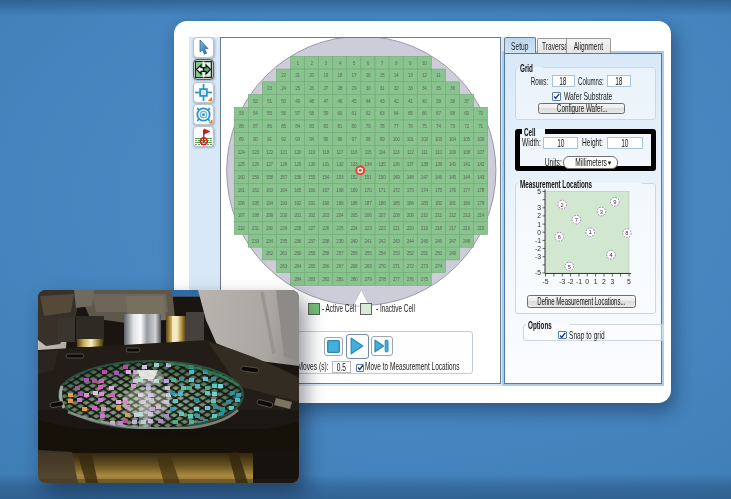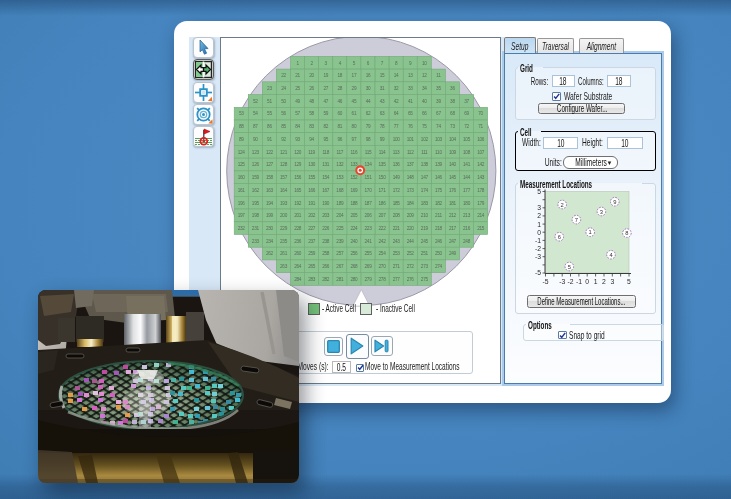--- a/index.html
+++ b/index.html
@@ -10,21 +10,21 @@
 .inner{position:absolute;left:189px;top:36.5px;width:472.5px;height:349.5px;background:#d9e8f7;}
 .tabstripbg{position:absolute;left:504px;top:36px;width:157.5px;height:17.5px;background:#fff;}
 .tbtn{position:absolute;left:192.5px;width:21px;height:21px;border-radius:4px;
 box-shadow:0.5px 1px 2px rgba(60,80,110,.35);display:flex;align-items:center;justify-content:center;}
 .canvas{position:absolute;left:219.5px;top:36.5px;width:281px;height:347.5px;background:#fff;border:1.4px solid #6b7b8a;}
 .lsq{position:absolute;width:11.5px;height:11.5px;border:1px solid #5f5f5f;}
 .transport{position:absolute;left:242px;top:330.5px;width:230.5px;height:43px;border:1px solid #c3ccd6;border-radius:3px;background:#fefefe;}
 .tpbtn{position:absolute;border:1px solid #9aa7b4;border-radius:3px;background:#fdfdfe;display:flex;align-items:center;justify-content:center;}
 .input{position:absolute;background:#fff;border:1px solid #aac3dd;display:flex;align-items:center;justify-content:center;}
 .rpanel{position:absolute;left:504px;top:53px;width:157.5px;height:331px;border:1.5px solid #4a7cae;background:linear-gradient(180deg,#d9e9f8 0%,#edf4fb 50%,#fcfdff 100%);box-shadow:0 0 0 2px #aacbe9;}
-.tab{position:absolute;border:1px solid #989898;border-bottom:none;border-radius:2px 2px 0 0;display:flex;align-items:center;justify-content:center;font-style:italic;}
+.tab{position:absolute;border:1px solid #989898;border-bottom:none;border-radius:2px 2px 0 0;display:flex;align-items:center;justify-content:center;}
 .btn{position:absolute;border:1px solid #6e6e6e;border-radius:2.5px;background:linear-gradient(180deg,#f6f6f6 0%,#ededed 45%,#dddddd 50%,#e8e8e8 100%);display:flex;align-items:center;justify-content:center;text-align:center;}
 .photo{position:absolute;left:38px;top:290px;width:261px;height:193px;border-radius:8px;overflow:hidden;
 box-shadow:6px 9px 20px rgba(5,10,25,.45);}
 fieldset legend{line-height:10px;}
 </style></head><body>
 <div class="win"></div>
 <div class="inner"></div>
 <div class="tabstripbg"></div>
 <div class="canvas"></div>
 <div class="tbtn" style="top:37px;border:1px solid #b9c4cf;background:#fdfdfe;">
@@ -700,21 +700,21 @@
   </div>
 <div style="position:absolute;left:365.1px;top:360.3px;line-height:13px;font-size:10.5px;color:#1a1a1a;white-space:nowrap;transform:scaleX(0.62);transform-origin:0 50%;">Move to Measurement Locations</div>
 
 <div class="rpanel"></div>
 <div class="tab" style="left:503.8px;top:36.9px;width:32.5px;height:16.6px;background:linear-gradient(180deg,#bad8f0,#cfe4f6);border-color:#7a7a7a;z-index:3;">
     <span style="font-size:10.5px;color:#1c1c1c;white-space:nowrap;transform:scaleX(0.63);">Setup</span>
   </div>
 <div class="tab" style="left:537.3px;top:38.4px;width:37px;height:15.1px;background:linear-gradient(180deg,#f4f4f4,#e4e4e4);">
     <span style="font-size:10.5px;color:#1c1c1c;white-space:nowrap;transform:scaleX(0.63);">Traversal</span>
   </div>
-<div class="tab" style="left:579px;top:38.4px;width:44.6px;height:15.1px;background:linear-gradient(180deg,#f4f4f4,#e4e4e4);">
+<div class="tab" style="left:566px;top:38.4px;width:44.6px;height:15.1px;background:linear-gradient(180deg,#f4f4f4,#e4e4e4);">
     <span style="font-size:10.5px;color:#1c1c1c;white-space:nowrap;transform:scaleX(0.63);">Alignment</span>
   </div>
 
 <fieldset style="position:absolute;left:514.7px;top:62.4px;width:141px;height:58px;border:1px solid #cbd7e2;border-radius:3px;margin:0;padding:0;background:rgba(255,255,255,0.42);">
     <legend style="margin-left:2px;padding:0 2px;"><span style="display:inline-block;font-size:10.5px;font-weight:bold;color:#101010;white-space:nowrap;transform:scaleX(0.6);transform-origin:0 50%;">Grid</span></legend>
   </fieldset>
 <div style="position:absolute;right:182.5px;top:74.5px;line-height:13px;font-size:10.5px;color:#1a1a1a;white-space:nowrap;transform:scaleX(0.6);transform-origin:100% 50%;">Rows:</div>
 <div class="input" style="left:551.5px;top:74.8px;width:23px;height:12.5px;">
     <span style="font-size:10.5px;color:#111;white-space:nowrap;transform:scaleX(0.63);">18</span>
   </div>
@@ -725,21 +725,21 @@
 <div style="position:absolute;left:552px;top:92px;width:8.5px;height:8.5px;background:#fff;border:1px solid #5a7ca0;border-radius:1px;overflow:hidden;">
     <svg width="7" height="7" viewBox="0 0 7 7" style="position:absolute;left:-0.2px;top:-0.2px">
       <path d="M1.1 3.6 L2.7 5.4 L6.2 0.9" fill="none" stroke="#23379b" stroke-width="1.5"></path>
     </svg>
   </div>
 <div style="position:absolute;left:563.5px;top:89.7px;line-height:13px;font-size:10.5px;color:#1a1a1a;white-space:nowrap;transform:scaleX(0.64);transform-origin:0 50%;">Wafer Substrate</div>
 <div class="btn" style="left:538.4px;top:103.2px;width:87px;height:11px;">
     <span style="font-size:10px;color:#111;white-space:nowrap;transform:scaleX(0.63);">Configure Wafer...</span>
   </div>
 
-<fieldset style="position:absolute;left:514.7px;top:126.1px;width:141px;height:45.2px;border:1px solid #000000;border-radius:3px;margin:0;padding:0;background:rgba(255,255,255,0.42);">
+<fieldset style="position:absolute;left:514.7px;top:126.1px;width:141px;height:45.2px;border:5px solid #000000;border-radius:3px;margin:0;padding:0;background:rgba(255,255,255,0.42);">
     <legend style="margin-left:2px;padding:0 2px;"><span style="display:inline-block;font-size:10.5px;font-weight:bold;color:#101010;white-space:nowrap;transform:scaleX(0.6);transform-origin:0 50%;">Cell</span></legend>
   </fieldset>
 <div style="position:absolute;right:190.39999999999998px;top:136.0px;line-height:13px;font-size:10.5px;color:#1a1a1a;white-space:nowrap;transform:scaleX(0.63);transform-origin:100% 50%;">Width:</div>
 <div class="input" style="left:542.9px;top:136.9px;width:35px;height:12.5px;">
     <span style="font-size:10.5px;color:#111;white-space:nowrap;transform:scaleX(0.63);">10</span>
   </div>
 <div style="position:absolute;left:582.4px;top:136.0px;line-height:13px;font-size:10.5px;color:#1a1a1a;white-space:nowrap;transform:scaleX(0.63);transform-origin:0 50%;">Height:</div>
 <div class="input" style="left:607.2px;top:136.9px;width:36px;height:12.5px;">
     <span style="font-size:10.5px;color:#111;white-space:nowrap;transform:scaleX(0.63);">10</span>
   </div>

